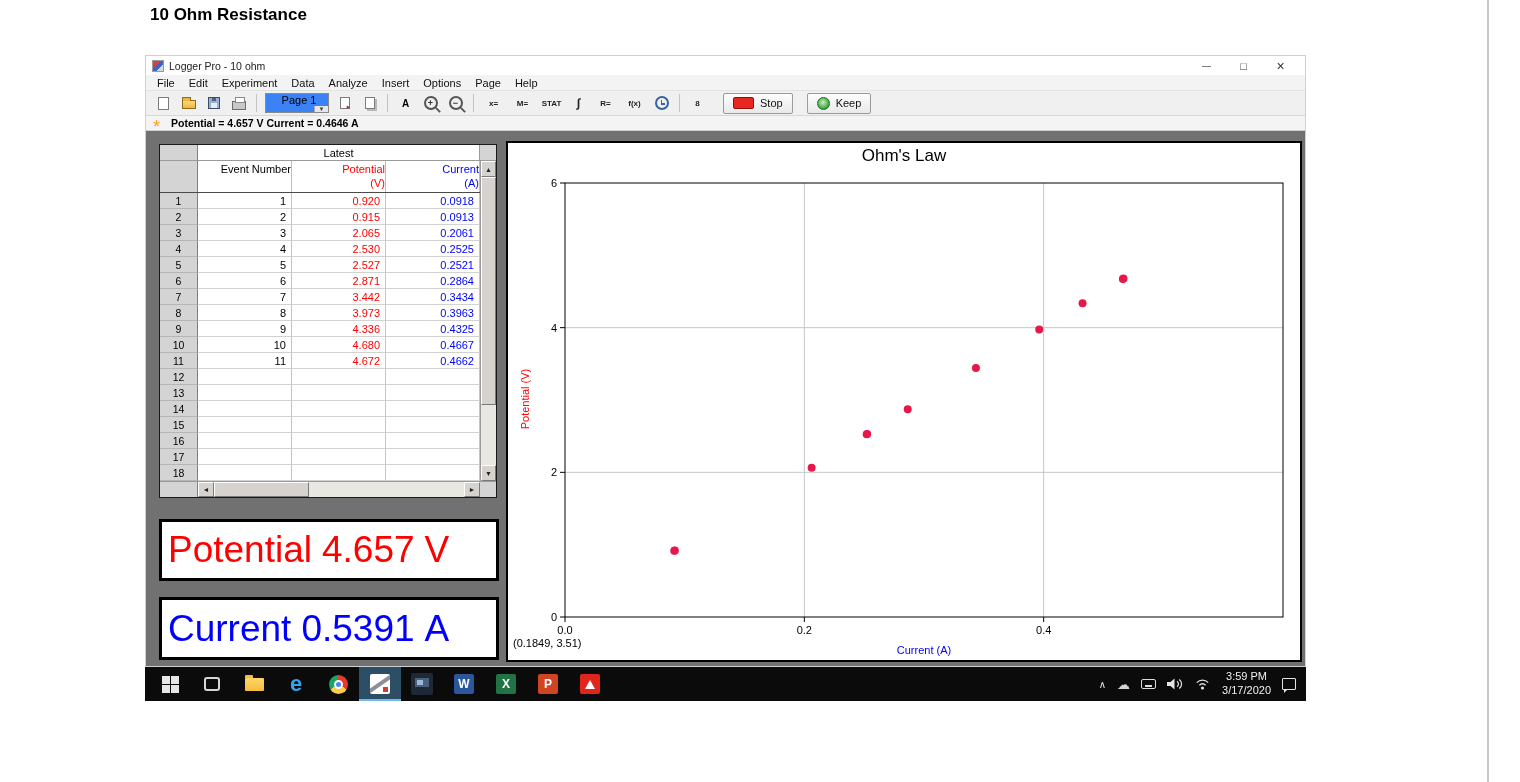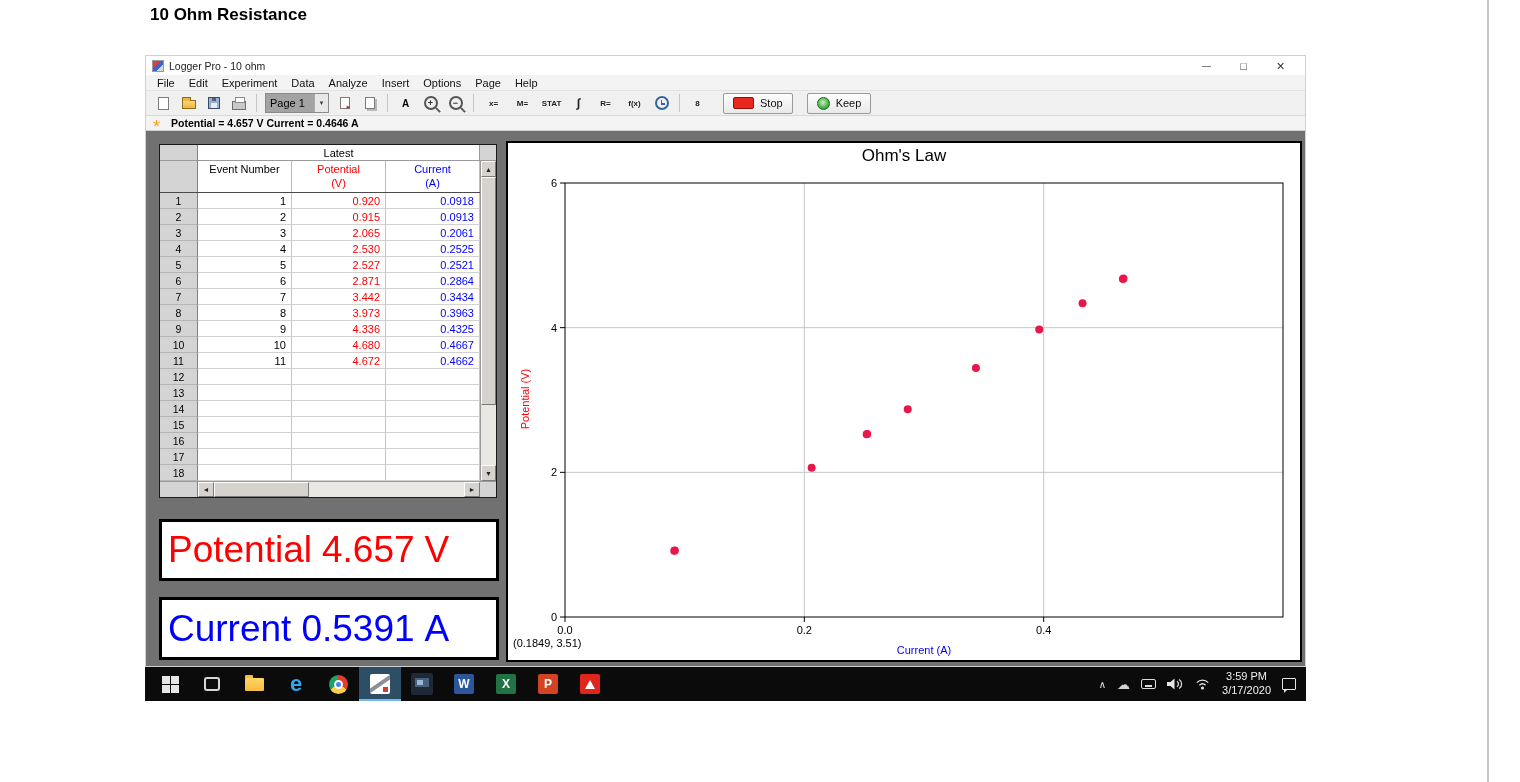--- a/index.html
+++ b/index.html
@@ -46,22 +46,22 @@
   .ic-autoscale { font-size:10px; font-weight:700; color:#000; }
   .ic-zoom { width:14px; height:14px; border:2px solid #555; border-radius:50%; display:flex; align-items:center; justify-content:center;
              font-size:9px; font-weight:700; color:#333; position:relative; }
   .ic-zoom::after { content:""; position:absolute; width:6px; height:2px; background:#555; bottom:-3px; right:-5px; transform:rotate(45deg); }
   .ic-analysis { font-size:8px; font-weight:700; color:#222; white-space:nowrap; }
   .ic-integral { font-size:12px; font-weight:700; color:#222; }
   .ic-clock { width:14px; height:14px; border:2px solid #3565a0; border-radius:50%; position:relative; }
   .ic-clock::before { content:""; position:absolute; left:4px; top:2px; width:1.5px; height:4px; background:#3565a0; }
   .ic-clock::after { content:""; position:absolute; left:4px; top:5px; width:4px; height:1.5px; background:#3565a0; }
 
-  .page-combo { display:flex; align-items:center; height:20px; width:64px; background:#a3a3a3; border:1px solid #8a8a8a;
-                font-size:11px; padding-left:4px; margin:0 2px; }
+  .page-combo { display:flex; align-items:center; height:20px; width:64px; background:#3b82f6; border:1px solid #8a8a8a;
+                font-size:11px; padding-left:4px; margin:0 2px;flex-direction:column; }
   .combo-btn { margin-left:auto; width:14px; height:100%; background:#e8e8e8; border-left:1px solid #ababab;
                display:flex; align-items:center; justify-content:center; }
   .combo-btn::before { content:"▼"; font-size:6px; color:#444; }
 
   .collect-btn { display:flex; align-items:center; gap:6px; height:21px; padding:0 9px; margin-left:12px;
                  background:linear-gradient(#fdfdfd,#e9e9e9); border:1px solid #9a9a9a; border-radius:2px; font-size:11px; color:#111; }
   .stop-block { width:21px; height:12px; background:#e8281e; border:1px solid #8c130c; border-radius:2px; }
   .keep-dot { width:13px; height:13px; border-radius:50%; border:1px solid #1d6b22;
               background:radial-gradient(circle at 45% 40%, #c9f0c0, #2f9e33 75%); }
 
@@ -75,21 +75,21 @@
   
   #data-table { position:absolute; left:13px; top:13px; width:338px; height:354px; background:#fff; border:1px solid #1a1a1a; }
   .t-top { display:flex; height:16px; }
   .t-corner, .t-corner2, .t-topright, .t-corner3, .t-corner4 { background:#d4d4d4; }
   .t-corner { width:38px; border-right:1px solid #808080; border-bottom:1px solid #9a9a9a; }
   .t-dataset { width:282px; display:flex; align-items:center; justify-content:center; font-size:11px; color:#000;
                border-right:1px solid #9a9a9a; border-bottom:1px solid #9a9a9a; }
   .t-topright { flex:1; border-bottom:1px solid #9a9a9a; }
   .t-head { display:flex; height:32px; border-bottom:1px solid #4a4a4a; }
   .t-corner2 { width:38px; border-right:1px solid #808080; }
-  .t-h { width:94px; border-right:1px solid #bdbdbd; display:flex; flex-direction:column; align-items:center; padding-top:1px;
+  .t-h { width:94px; border-right:1px solid #bdbdbd; display:flex; flex-direction:column; align-items:flex-end; padding-top:1px;
          font-size:11px; line-height:14px; }
   .h-event { color:#000; } .h-pot { color:#ff0000; } .h-cur { color:#0000ff; }
   .t-row { display:flex; height:16px; }
   .t-num { width:38px; background:#d4d4d4; border-right:1px solid #808080; border-bottom:1px solid #b5b5b5;
            display:flex; align-items:center; justify-content:center; font-size:10.5px; color:#000; }
   .t-cell { width:94px; border-right:1px solid #c4c4c4; border-bottom:1px solid #d2d2d2; display:flex; align-items:center;
             justify-content:flex-end; padding-right:5px; font-size:11px; }
   .c-event { color:#000; } .c-pot { color:#ff0000; } .c-cur { color:#0000ff; }
 
   .vsb { position:absolute; right:0; top:16px; width:16px; height:320px; background:#e9e7e2; border-left:1px solid #9a9a9a;

